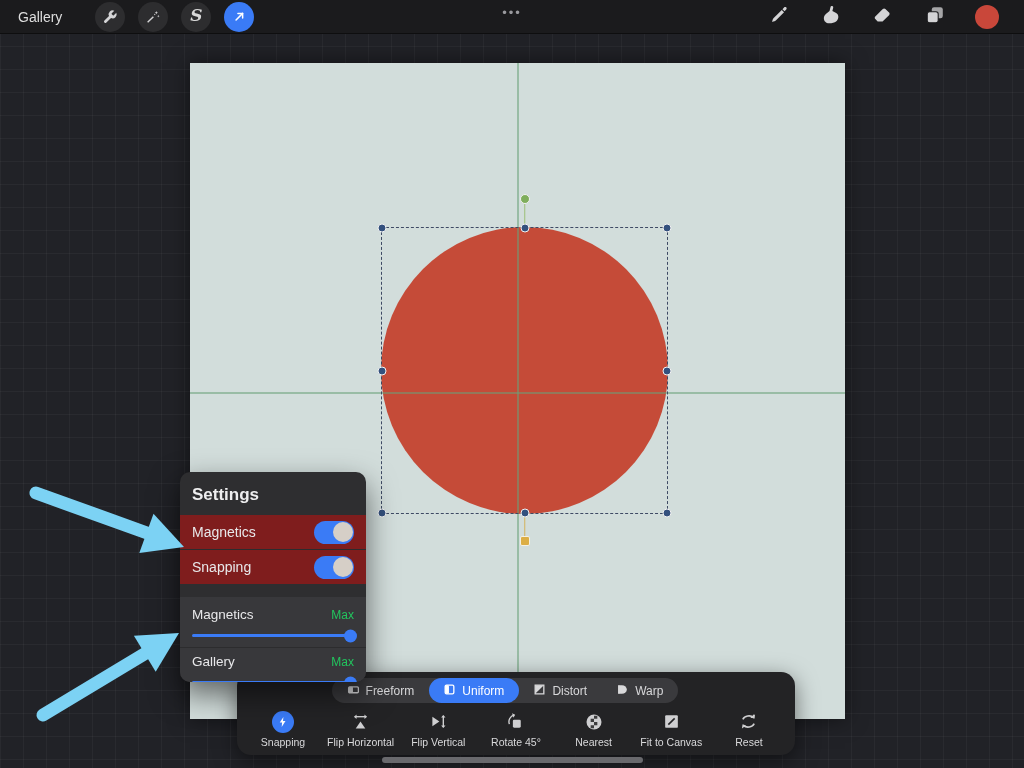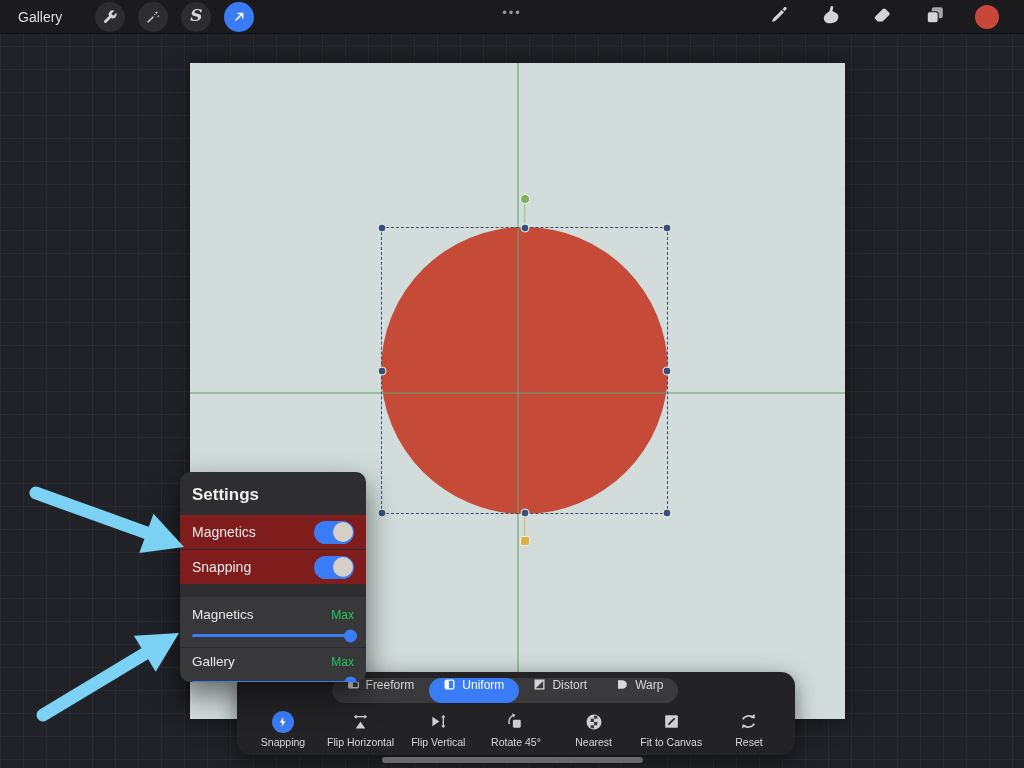--- a/index.html
+++ b/index.html
@@ -49,21 +49,21 @@
   .sl-card{background:#38383b;margin-top:13px;padding:8px 12px 10px 12px;}
   .sl-head{display:flex;justify-content:space-between;align-items:baseline;margin-top:2px;}
   .sl-label{color:#e8e8ea;font-size:13.5px;}
   .sl-max{color:#22c55e;font-size:12px;}
   .slider{position:relative;height:3px;border-radius:2px;background:var(--accent-blue,#3A7BF6);margin:12px 0 10px 0;}
   .slider .thumb{position:absolute;right:-3px;top:50%;width:13px;height:13px;border-radius:50%;background:var(--accent-blue,#3A7BF6);transform:translateY(-50%);}
   .sl-sep{height:1px;background:#2c2c2e;margin:2px -12px 6px -12px;}
   
   .bigpanel{position:absolute;left:237px;top:672px;width:558px;height:83px;background:#232325;border-radius:14px;z-index:20;box-shadow:0 6px 22px rgba(0,0,0,.5);}
   .modeseg{position:absolute;left:95px;top:6px;width:346px;height:25px;border-radius:13px;background:#3a3a3d;display:flex;align-items:center;}
-  .mode{height:25px;display:flex;justify-content:center;gap:6px;color:#d8d8da;font-size:12px;border-radius:13px;padding:0 12px;flex:1 1 auto;}
+  .mode{height:25px;display:flex;align-items:center;justify-content:center;gap:6px;color:#d8d8da;font-size:12px;border-radius:13px;padding:0 12px;flex:1 1 auto;}
   .mode.selected{background:var(--accent-blue,#3A7BF6);color:#fff;}
   .actions{position:absolute;left:4px;top:35px;width:550px;height:46px;display:flex;justify-content:space-between;padding:0 4px;box-sizing:border-box;}
   .act{width:76px;display:flex;flex-direction:column;align-items:center;justify-content:flex-start;padding-top:3px;}
   .act .ic{height:23px;display:flex;align-items:center;justify-content:center;color:#cfcfd1;}
   .act .lbl{margin-top:3px;font-size:10.5px;color:#d9d9db;white-space:nowrap;}
   .boltwrap{width:22px;height:22px;border-radius:50%;background:var(--accent-blue,#3A7BF6);display:flex;align-items:center;justify-content:center;}
   
   .home-indicator{position:absolute;left:382px;top:757px;width:261px;height:6px;border-radius:3px;background:#69696d;z-index:45;}
   
   .ann{position:absolute;left:0;top:0;width:1024px;height:768px;z-index:60;pointer-events:none;}

